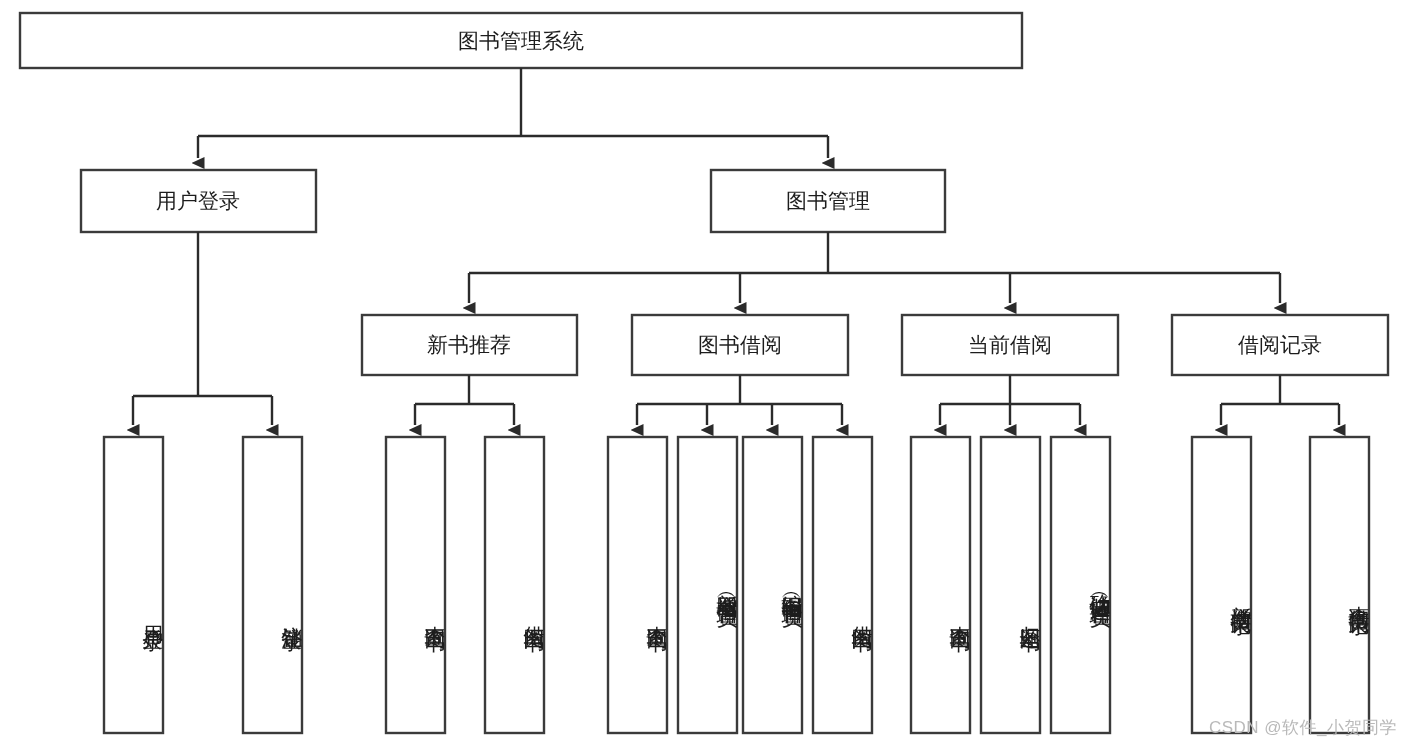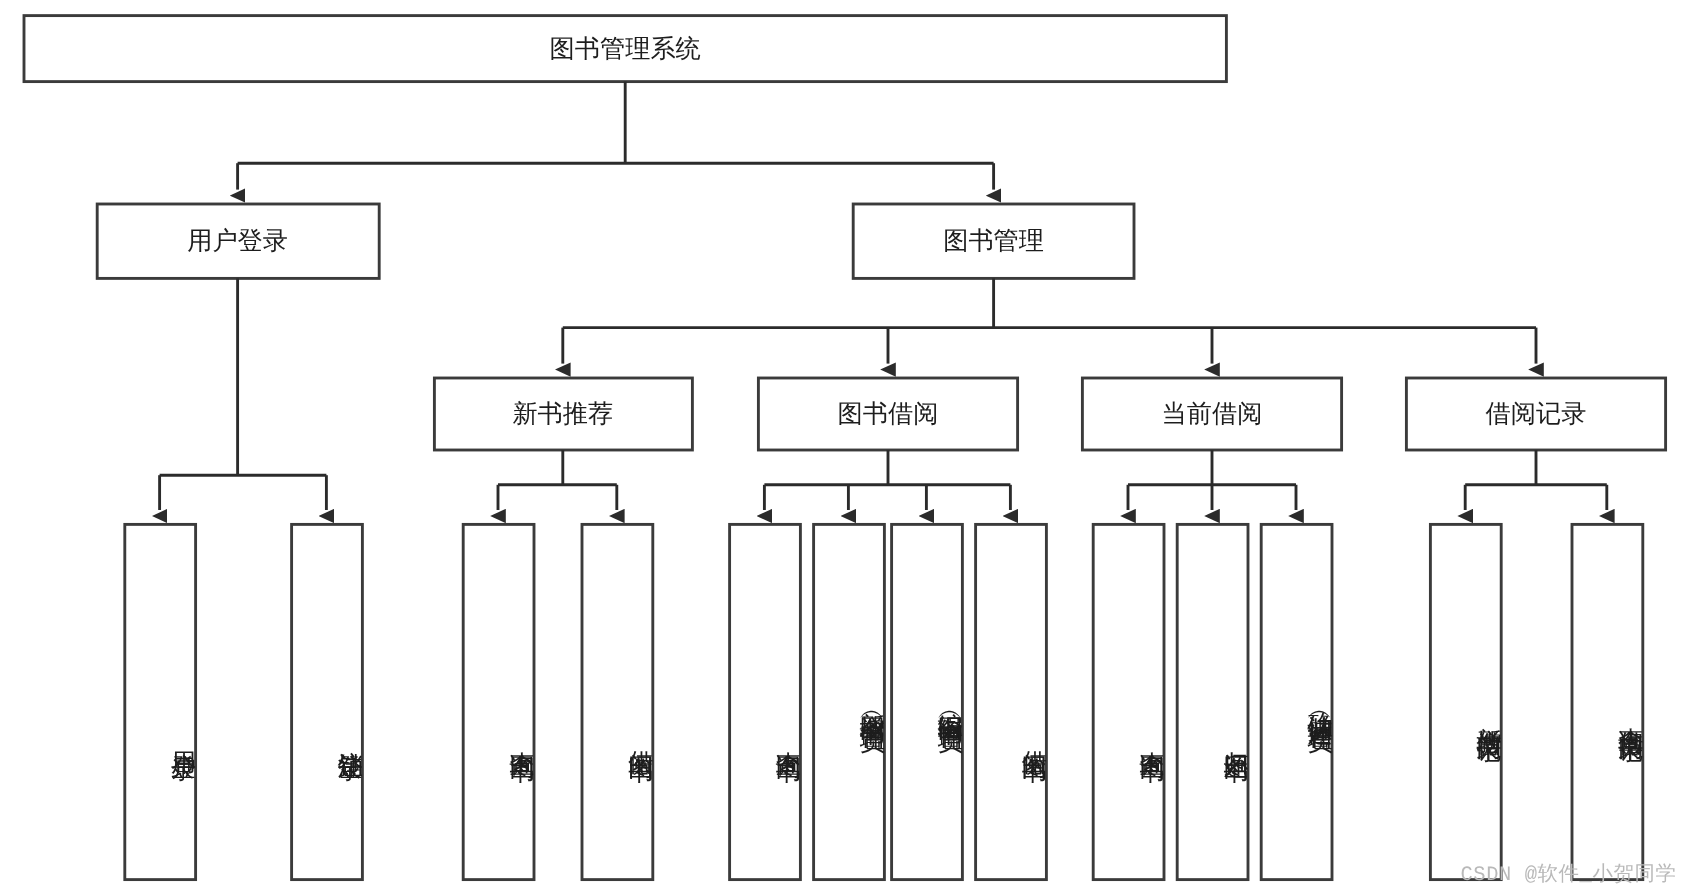--- a/index.html
+++ b/index.html
@@ -60,21 +60,21 @@
     display: flex;
     align-items: flex-start;
     justify-content: center;
     white-space: nowrap;
     pointer-events: none;
   }
   .watermark {
     position: absolute;
     right: 8px;
     bottom: 6px;
-    font-family: Liberation Mono, monospace;
+    font-family: Liberation Sans, sans-serif;
     font-size: 17px;
     color: #b9b9b9;
     white-space: nowrap;
     letter-spacing: 0.5px;
   }
 </style>
 </head>
 <body>
 
 <div id="diagram-root">

